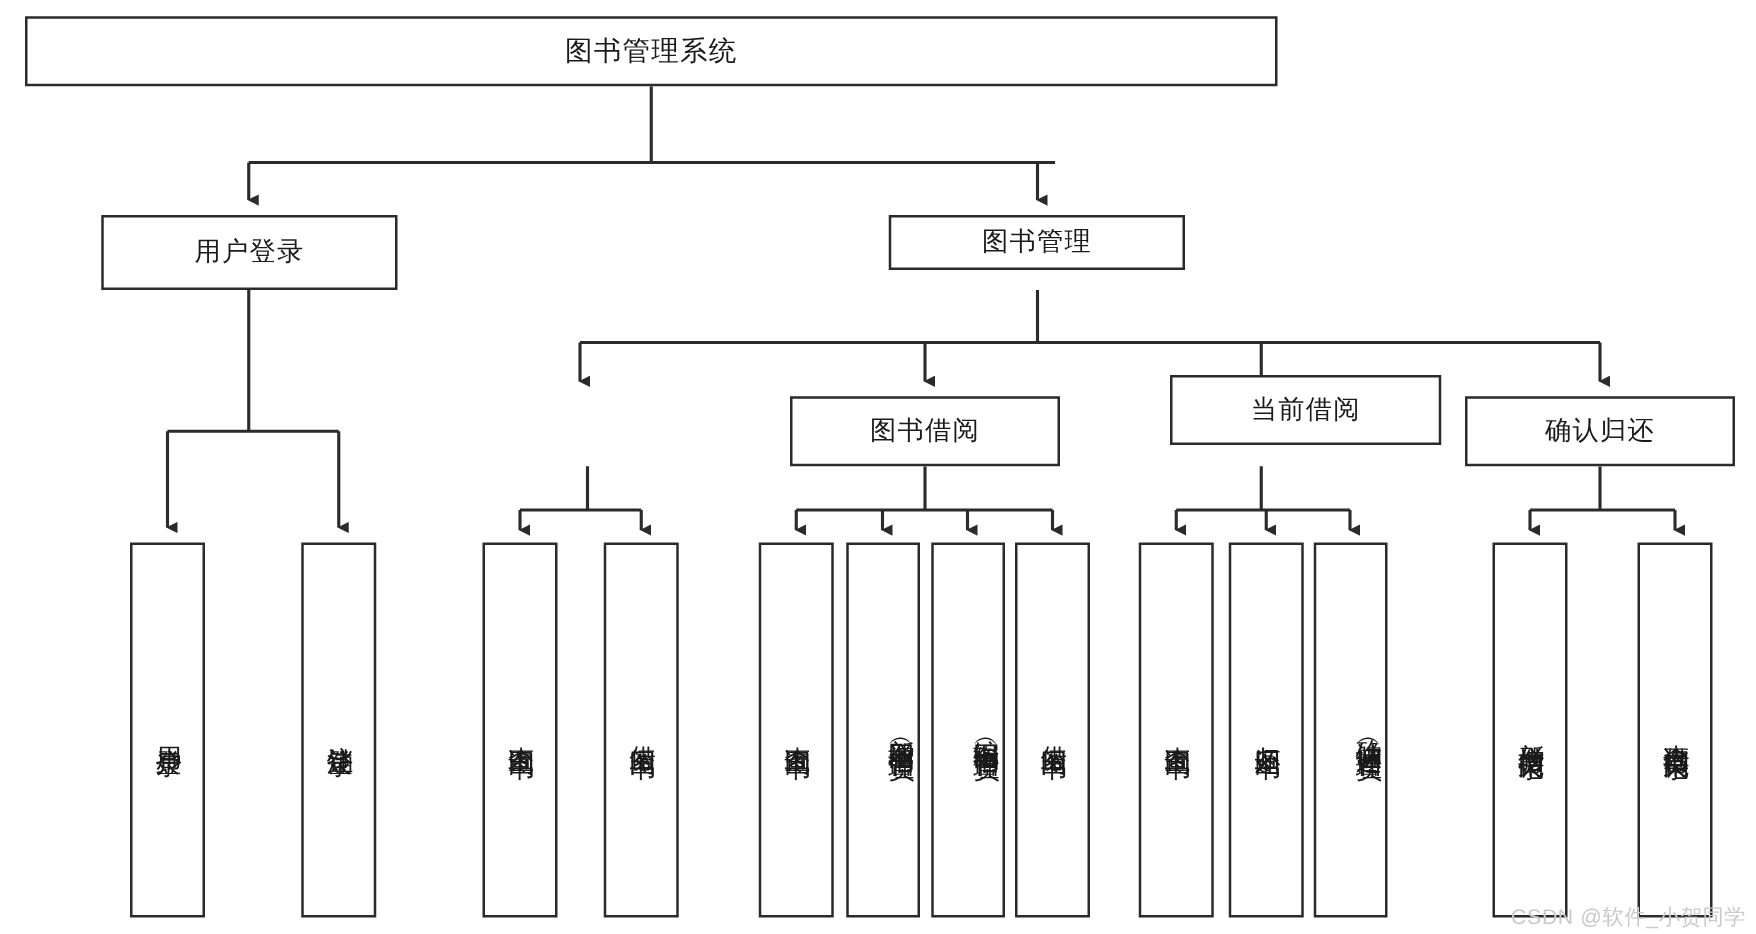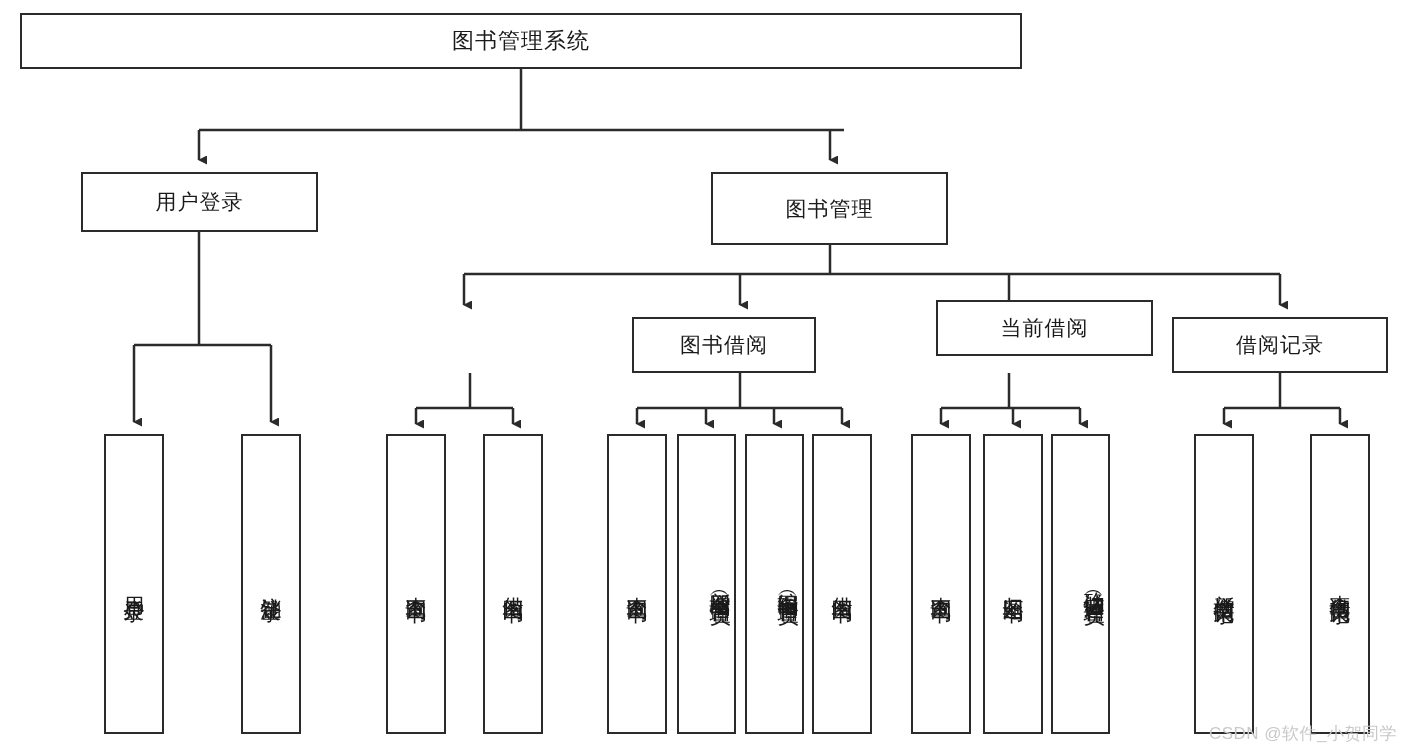--- a/index.html
+++ b/index.html
@@ -137,32 +137,32 @@
     </g>
   </svg>
 
   <div class="node horiz title" style="left: 20px; top: 13px; width: 1002px; height: 56px;">
     <span>图书管理系统</span>
   </div>
 
   <div class="node horiz" style="left: 81px; top: 172px; width: 237px; height: 60px;">
     <span>用户登录</span>
   </div>
-  <div class="node horiz" style="left: 711px; top: 172px; width: 237px; height: 73px;">
+  <div class="node horiz" style="left: 711px; top: 172px; width: 237px; height: 44px;">
     <span>图书管理</span>
   </div>
 
-  <div class="node horiz" style="left: 632px; top: 317px; width: 184px; height: 56px;">
+  <div class="node horiz" style="left: 632px; top: 317px; width: 216px; height: 56px;">
     <span>图书借阅</span>
   </div>
   <div class="node horiz" style="left: 901px; top: 300px; width: 217px; height: 56px; margin-left: 35px;">
     <span>当前借阅</span>
   </div>
   <div class="node horiz" style="left: 1172px; top: 317px; width: 216px; height: 56px;">
-    <span>借阅记录</span>
+    <span>确认归还</span>
   </div>
 
   <div class="node vert mid-align" style="left: 104px; top: 434px; width: 60px; height: 300px;">
     <span class="vlabel">用户登录</span>
   </div>
   <div class="node vert mid-align" style="left: 241px; top: 434px; width: 60px; height: 300px;">
     <span class="vlabel">注销登录</span>
   </div>
   <div class="node vert mid-align" style="left: 386px; top: 434px; width: 60px; height: 300px;">
     <span class="vlabel">查询图书</span>

